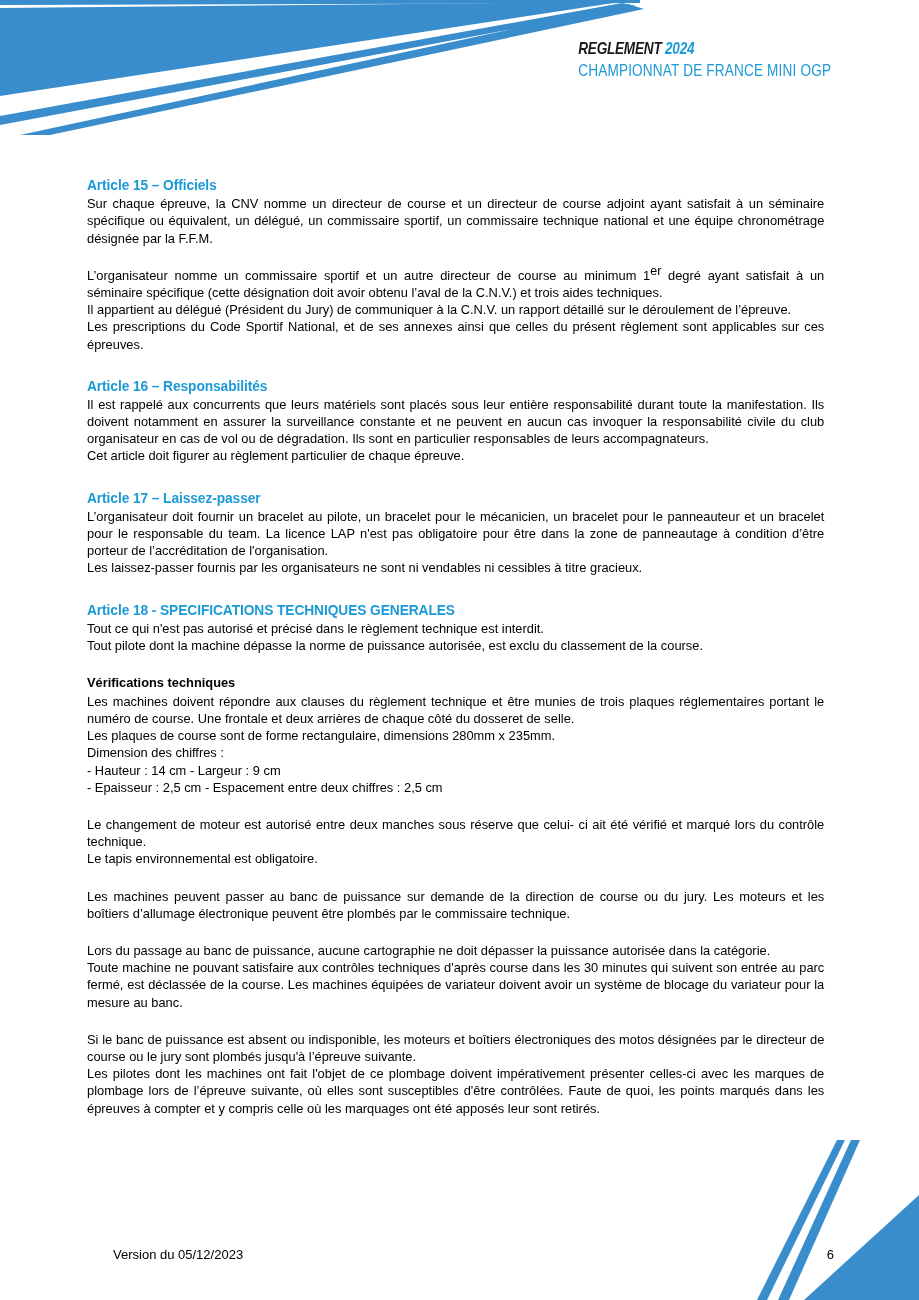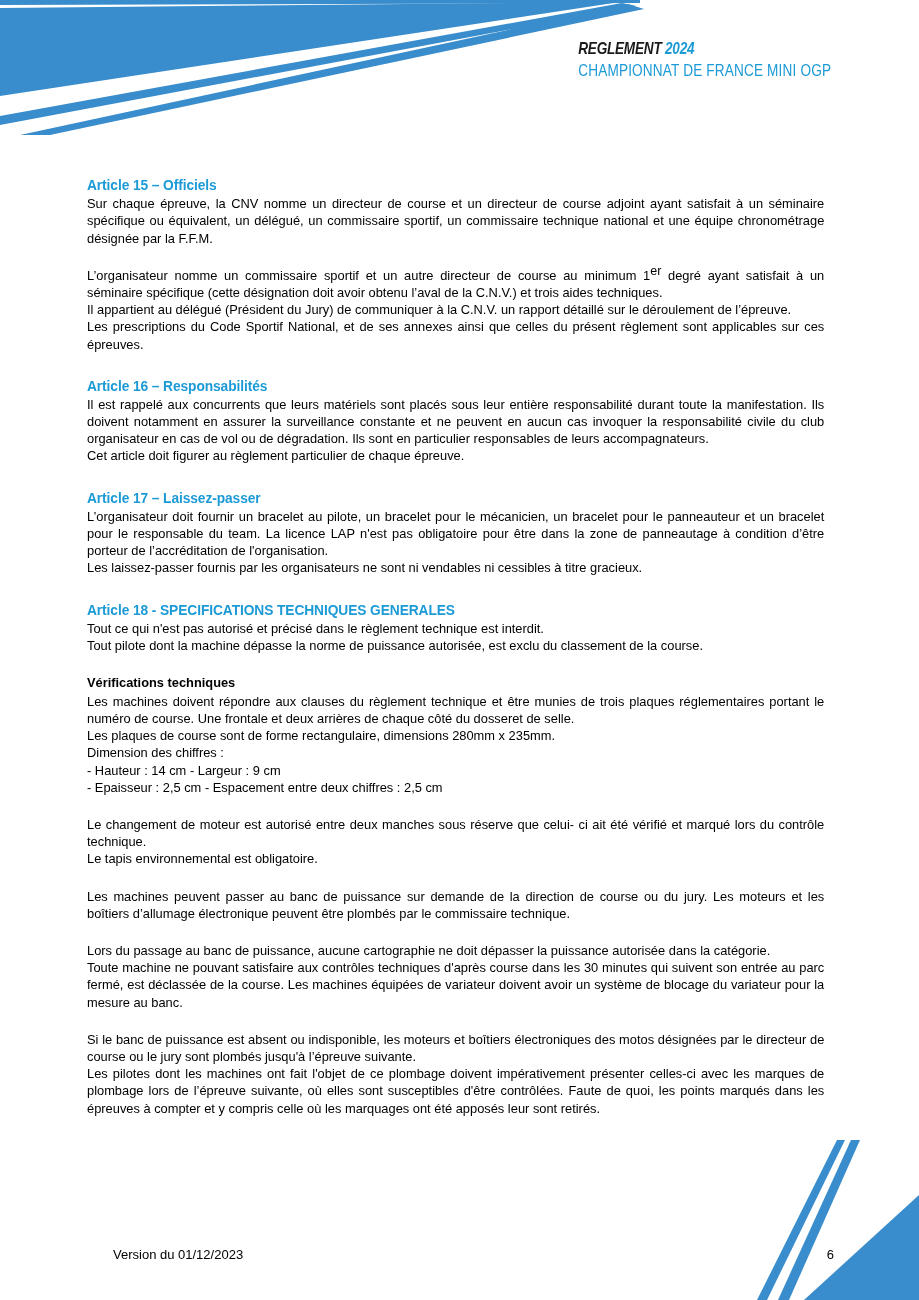--- a/index.html
+++ b/index.html
@@ -199,21 +199,21 @@
 
     <div class="gap-md"></div>
 
     <p class="para">Si le banc de puissance est absent ou indisponible, les moteurs et boîtiers électroniques des motos désignées par le directeur de course ou le jury sont plombés jusqu'à l’épreuve suivante.</p>
     <p class="para">Les pilotes dont les machines ont fait l'objet de ce plombage doivent impérativement présenter celles-ci avec les marques de plombage lors de l’épreuve suivante, où elles sont susceptibles d'être contrôlées. Faute de quoi, les points marqués dans les épreuves à compter et y compris celle où les marquages ont été apposés leur sont retirés.</p>
   </section>
 
 </div>
 
 <div id="footer">
-  <span class="f-left">Version du 01/12/2023</span>
+  <span class="f-left">Version du 05/12/2023</span>
   <span class="f-right">6</span>
 </div>
 
 <svg id="footer-graphic" viewBox="0 0 200 160" preserveAspectRatio="none">
 
   <polygon fill="#3A8DCC" points="200,55 200,160 85,160"></polygon>
 
   <polygon fill="#3A8DCC" points="118,0 126,0 48,160 38,160"></polygon>
 
   <polygon fill="#3A8DCC" points="132,0 141,0 70,160 59,160"></polygon>

